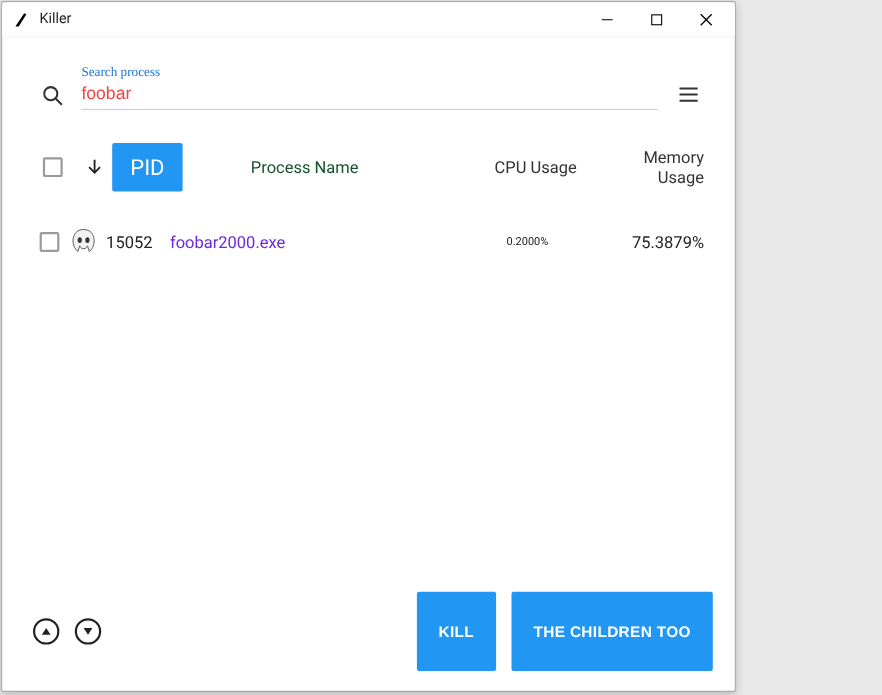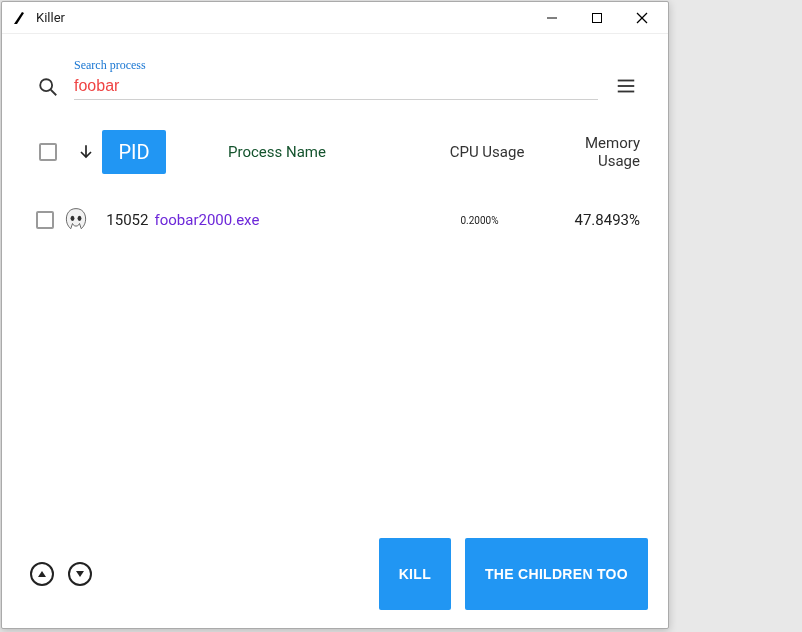--- a/index.html
+++ b/index.html
@@ -78,21 +78,21 @@
   .col-name { flex:0 0 230px; text-align:center; font-size:15px; color:#14532d; }
   .col-cpu { flex:0 0 190px; text-align:center; font-size:15px; color:#333; }
   .col-mem { flex:1; text-align:right; font-size:15px; color:#333; }
   .data-row {
     display:flex;
     align-items:center;
     margin-top:26px;
     height:40px;
   }
   .proc-icon { width:40px; display:flex; justify-content:center; }
-  .cell-pid { width:56px; text-align:right; font-size:15px; color:#222; padding-left:4px;}
+  .cell-pid { width:56px; text-align:left; font-size:15px; color:#222; padding-left:4px;}
   .cell-name { flex:0 0 230px; text-align:left; font-size:15px; color:#6d28d9; padding-left:0px;}
   .pid-name-wrap { display:flex; align-items:center; gap:6px; }
   .cell-cpu { flex:0 0 190px; text-align:center; font-size:10px; color:#222; }
   .cell-mem { flex:1; text-align:center; font-size:15px; color:#222; }
   .footer {
     display:flex;
     align-items:center;
     padding: 8px 20px 18px 28px;
     gap:14px;
   }
@@ -190,21 +190,21 @@
           <path d="M16 3 C9 3 5 8 5 15 C5 22 10 26 10 26 L12 20 C12 20 13 23 16 23 C19 23 20 20 20 20 L22 26 C22 26 27 22 27 15 C27 8 23 3 16 3 Z" fill="#f2f2f2" stroke="#555" stroke-width="1"></path>
           <ellipse cx="12" cy="14" rx="2.2" ry="3" fill="#333"></ellipse>
           <ellipse cx="20" cy="14" rx="2.2" ry="3" fill="#333"></ellipse>
         </svg>
       </div>
       <div class="pid-name-wrap">
         <span class="cell-pid">15052</span>
         <span class="cell-name">foobar2000.exe</span>
       </div>
       <div class="cell-cpu">0.2000%</div>
-      <div class="cell-mem">47.8493%</div>
+      <div class="cell-mem">75.3879%</div>
     </div>
 
   </div>
 
   <div class="footer">
     <div class="circ-btn">
       <svg width="10" height="10" viewBox="0 0 10 10">
           <polygon points="5,2 9,8 1,8" fill="#222"></polygon>
         </svg>
     </div>

